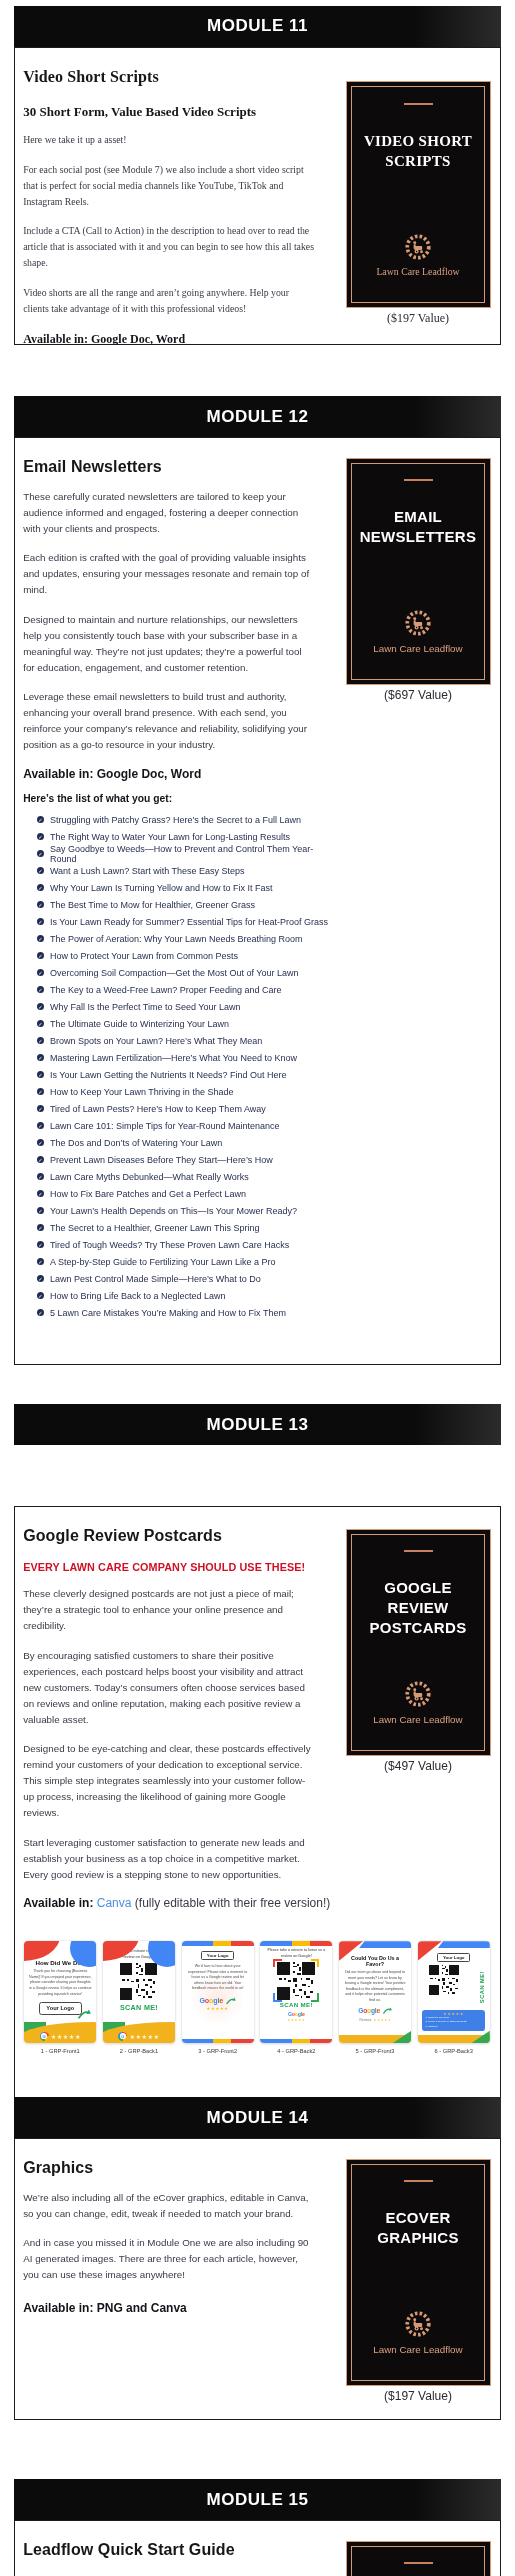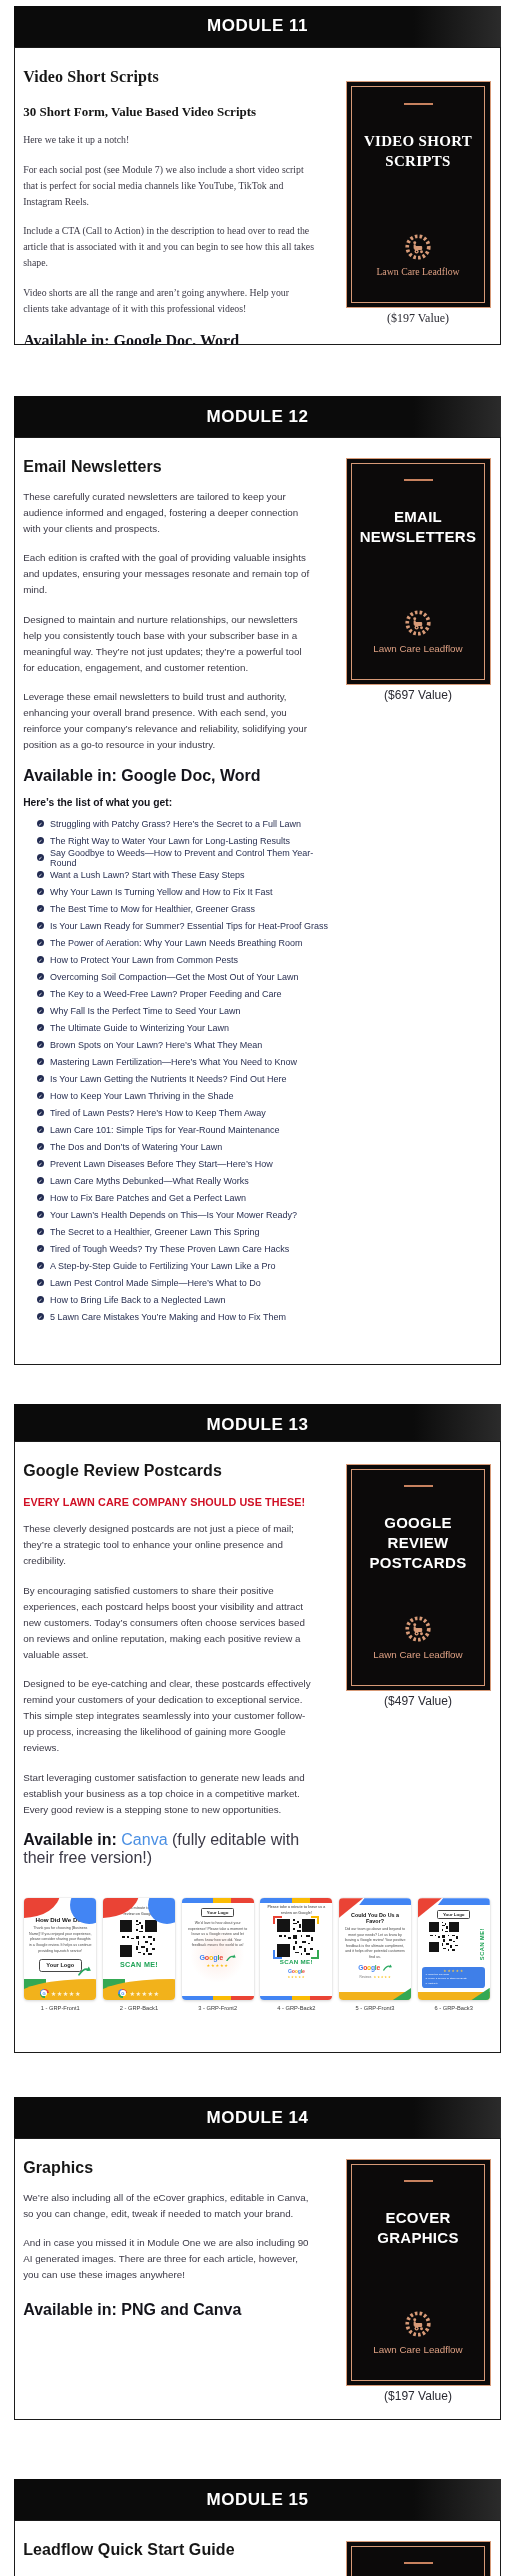--- a/index.html
+++ b/index.html
@@ -10,21 +10,21 @@
        color:#fff;display:flex;align-items:center;justify-content:center;
        font-size:17px;font-weight:bold;letter-spacing:0.5px;}
   .content{position:absolute;left:14px;width:487px;background:#fff;
            border:1px solid #1b1b1b;box-sizing:border-box;overflow:hidden;}
   .cols{display:flex;}
   .leftcol{flex:1;padding:19.6px 3.1px 5.2px 8.2px;min-width:0;}
   .rightcol{width:164px;display:flex;flex-direction:column;align-items:center;flex-shrink:0;}
   .sec-title{font-size:16px;font-weight:bold;color:#171717;margin:0;letter-spacing:0.1px;}
   .sec-subtitle{font-size:13px;font-weight:bold;color:#171717;margin:18.5px 0 0;}
   .body-p{font-size:9.8px;line-height:16px;color:#3b3946;margin:13.4px 0 0;max-width:291px;}
-  .avail{font-size:16px;font-weight:bold;color:#14141b;margin:15.5px 0 0;}
+  .avail{font-size:12px;font-weight:bold;color:#14141b;margin:15.5px 0 0;}
   .avail .plain{font-weight:normal;color:#3b3946;}
   .link{color:#4a8fe3;font-weight:normal;cursor:pointer;}
   .warning{font-size:10.8px;font-weight:bold;color:#d01025;margin:16.5px 0 0;letter-spacing:0.1px;}
   .list-intro{font-size:10.3px;font-weight:bold;color:#14141b;margin:12.4px 0 0;}
   .check-list{margin:7.2px 0 0;padding-left:13.4px;}
   .check-item{display:flex;align-items:center;height:17px;font-size:9px;color:#293052;}
   .check{width:7.7px;height:7.7px;border-radius:50%;background:#232c52;color:#fff;font-size:5.2px;
          display:flex;align-items:center;justify-content:center;margin-right:5.7px;flex-shrink:0;}
   
   .card{width:145px;height:227px;background:#0c0a0a;border:0.5px solid #d79a77;box-sizing:border-box;
@@ -102,21 +102,21 @@
 <div class="page">
 
   <div class="bar" style="top:5.7px;">
     <span>MODULE 11</span>
   </div>
   <div class="content" style="top:47px;height:298px;font-family:Liberation Serif, serif;">
     <div class="cols">
       <div class="leftcol">
         <h1 class="sec-title">Video Short Scripts</h1>
         <h2 class="sec-subtitle">30 Short Form, Value Based Video Scripts</h2>
-        <p class="body-p" style="margin-top:12.4px;">Here we take it up a notch!</p>
+        <p class="body-p" style="margin-top:12.4px;">Here we take it up a asset!</p>
         <p class="body-p">For each social post (see Module 7) we also include a short video script that is perfect for social media channels like YouTube, TikTok and Instagram Reels.</p>
         <p class="body-p">Include a CTA (Call to Action) in the description to head over to read the article that is associated with it and you can begin to see how this all takes shape.</p>
         <p class="body-p">Video shorts are all the range and aren’t going anywhere. Help your clients take advantage of it with this professional videos!</p>
         <div class="avail">Available in: Google Doc, Word</div>
       </div>
       <div class="rightcol" style="padding-top:33px;">
         <div class="card">
           <div class="card-inner"></div>
           <div class="dash"></div>
           <div class="card-title">VIDEO SHORT SCRIPTS</div>
@@ -293,21 +293,21 @@
           <div class="brand">Lawn Care Leadflow</div>
         </div>
         <div class="value">($697 Value)</div>
       </div>
     </div>
   </div>
 
   <div class="bar" style="top:1404px;">
     <span>MODULE 13</span>
   </div>
-  <div class="content" style="top:1441px;height:612px;">
+  <div class="content" style="top:1506px;height:612px;">
     <div class="cols">
       <div class="leftcol">
         <h1 class="sec-title">Google Review Postcards</h1>
         <div class="warning">EVERY LAWN CARE COMPANY SHOULD USE THESE!</div>
         <p class="body-p">These cleverly designed postcards are not just a piece of mail; they’re a strategic tool to enhance your online presence and credibility.</p>
         <p class="body-p">By encouraging satisfied customers to share their positive experiences, each postcard helps boost your visibility and attract new customers. Today’s consumers often choose services based on reviews and online reputation, making each positive review a valuable asset.</p>
         <p class="body-p">Designed to be eye-catching and clear, these postcards effectively remind your customers of your dedication to exceptional service. This simple step integrates seamlessly into your customer follow-up process, increasing the likelihood of gaining more Google reviews.</p>
         <p class="body-p">Start leveraging customer satisfaction to generate new leads and establish your business as a top choice in a competitive market. Every good review is a stepping stone to new opportunities.</p>
         <div class="avail" style="margin-top:13.4px;">
           <span>Available in:</span>

